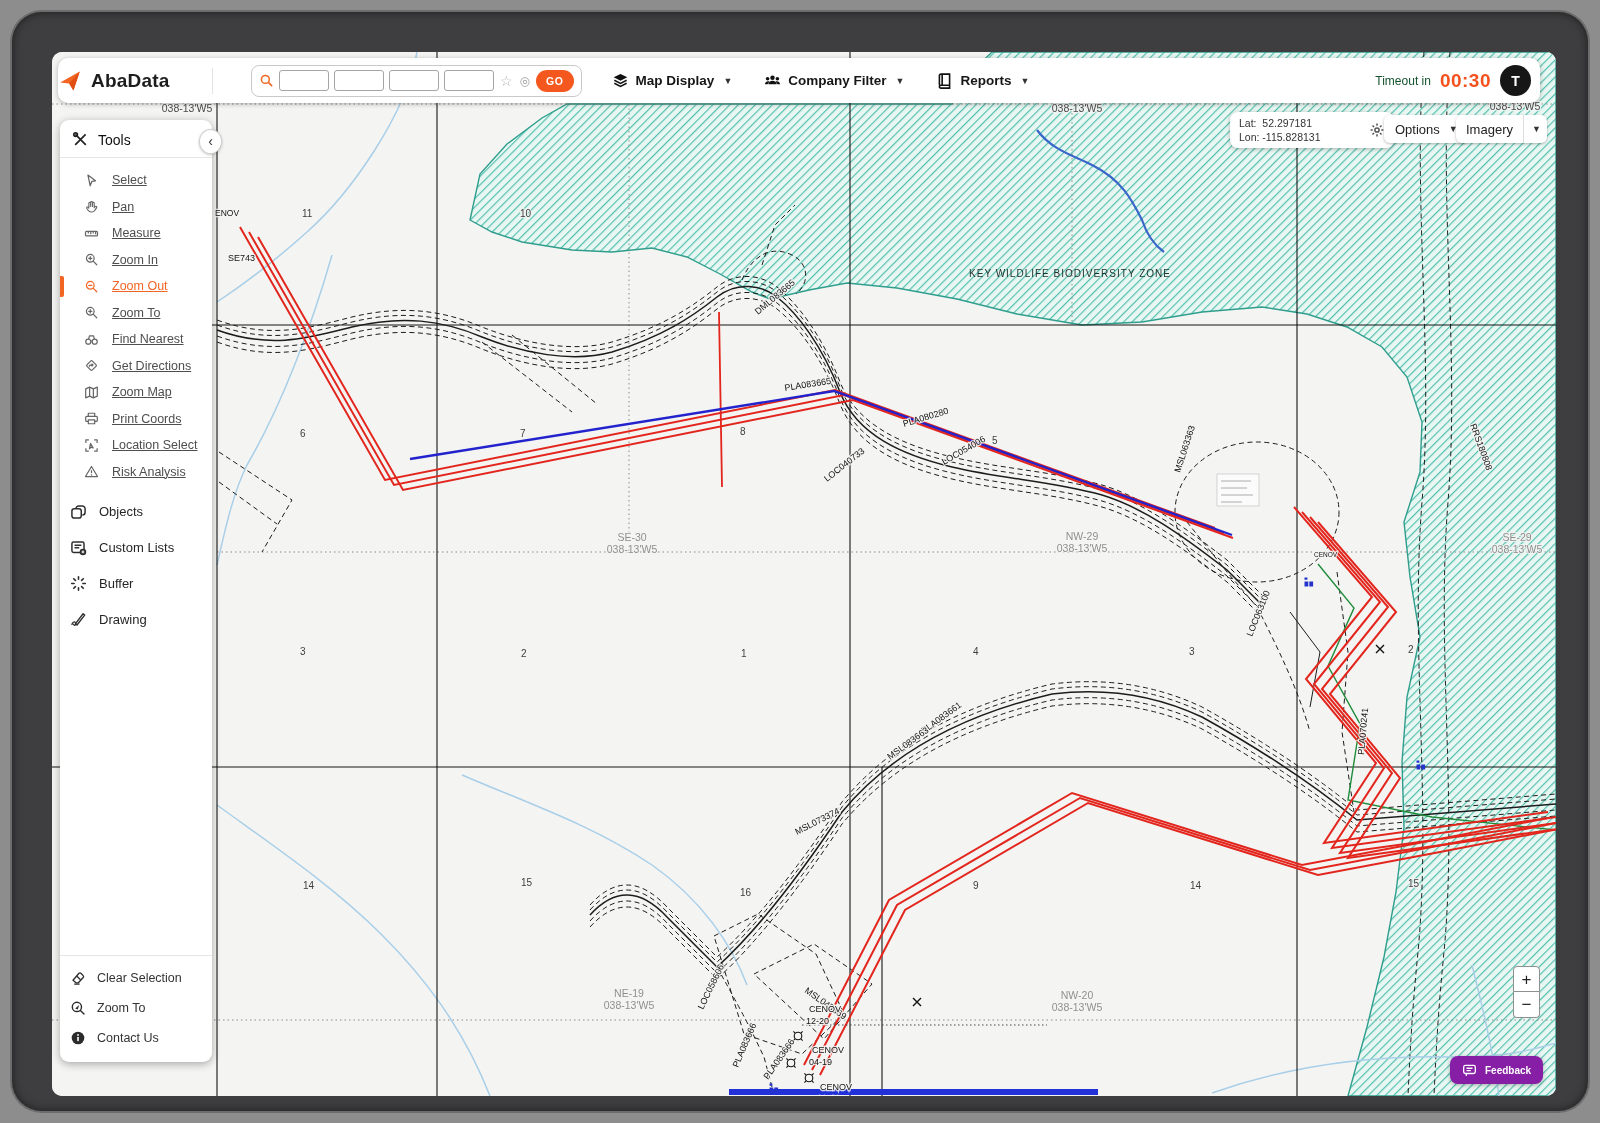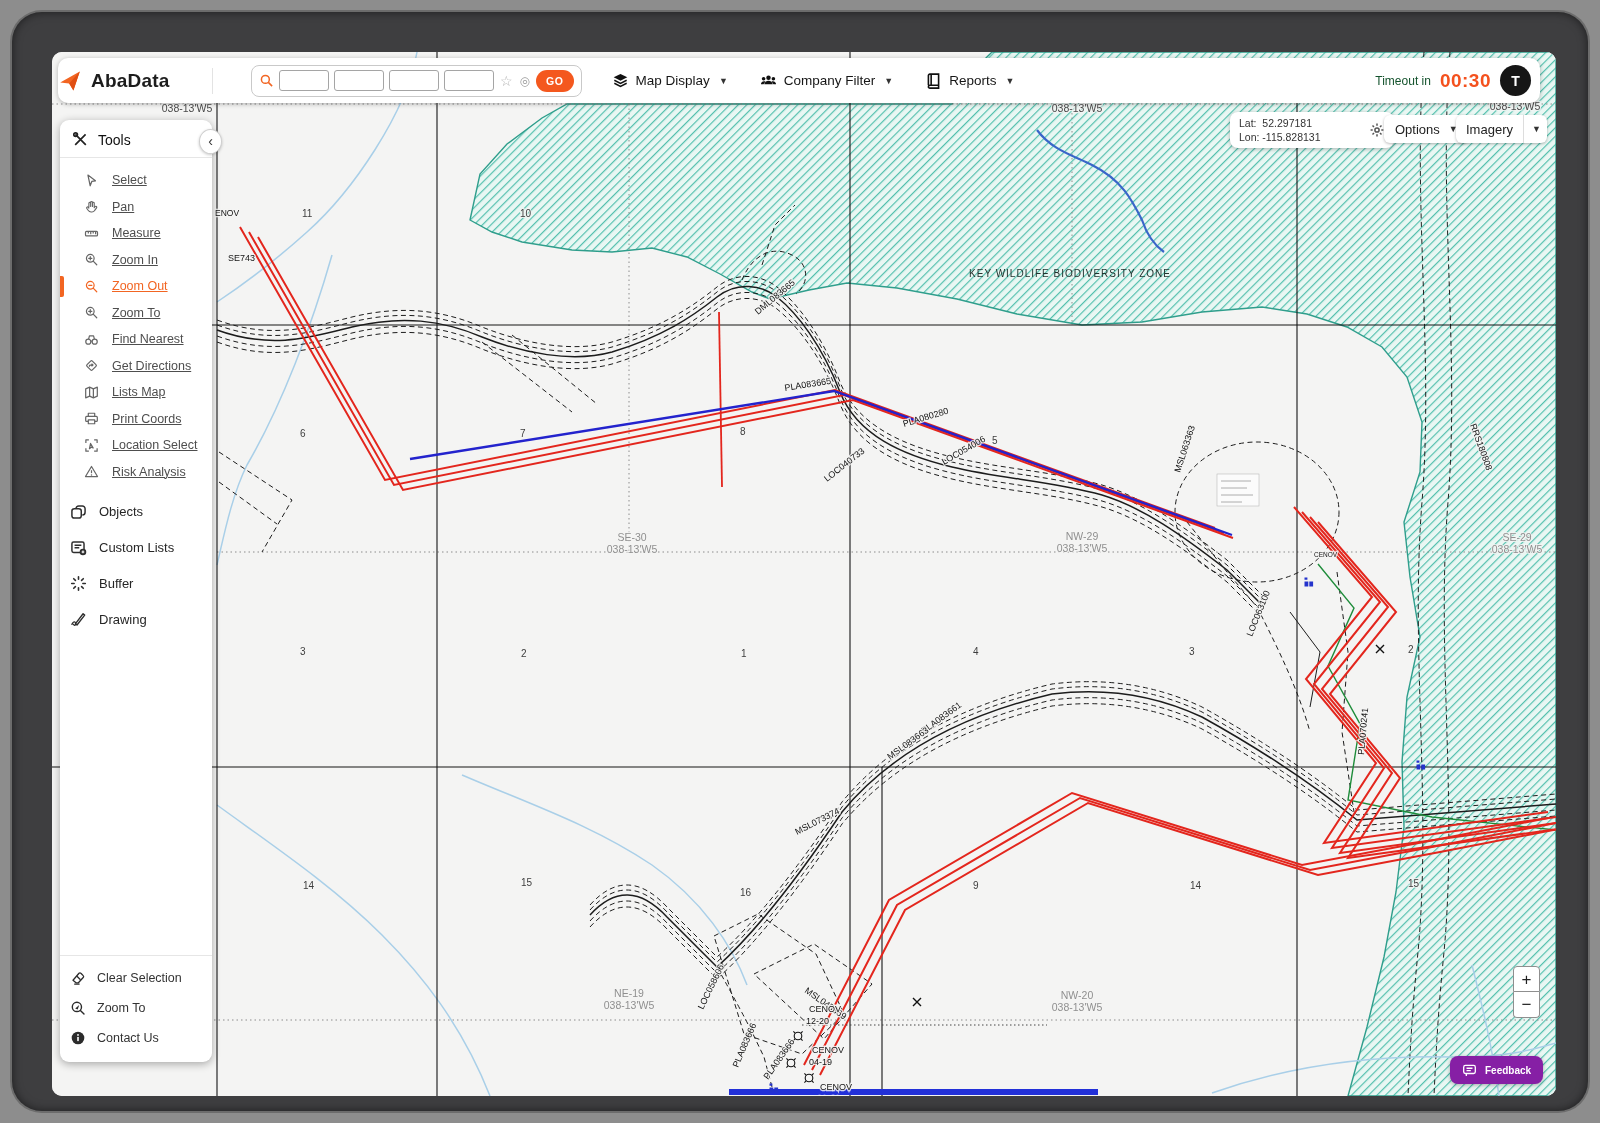--- a/index.html
+++ b/index.html
@@ -10,21 +10,21 @@
   
   .topbar{position:absolute;left:6px;top:6px;right:16px;height:45px;background:#fff;border-radius:10px;box-shadow:0 1px 5px rgba(0,0,0,.28);display:flex;align-items:center;z-index:6;}
   .brand{display:flex;align-items:center;gap:9px;width:140px;}
   .brand-text{font-size:19px;font-weight:bold;color:#1d1d1d;letter-spacing:.2px;}
   .v-div{width:1px;height:26px;background:#e3e3e3;margin-left:14px;}
   .search-box{margin-left:38px;display:flex;align-items:center;gap:5px;border:1px solid #c9c9c9;border-radius:8px;padding:4px 7px;}
   .search-box input{width:42px;height:19px;border:1px solid #a5a5a5;border-radius:3px;outline:none;font-size:11px;padding:0 3px;}
   .mini-ico{color:#b3b3b3;font-size:14px;line-height:1;padding:0 1px;}
   .go-btn{background:#f4581e;color:#fff;border:none;border-radius:13px;font-weight:bold;font-size:10.5px;letter-spacing:.6px;padding:5px 10px;cursor:pointer;}
   .menus{margin-left:30px;display:flex;gap:32px;}
-  .menu{display:flex;align-items:center;gap:7px;font-size:13.5px;font-weight:400;color:#161616;cursor:pointer;}
+  .menu{display:flex;align-items:center;gap:7px;font-size:13.5px;font-weight:700;color:#161616;cursor:pointer;}
   .menu svg{width:17px;height:17px;color:#111;}
   .caret{font-size:9px;color:#333;margin-left:2px;}
   .tb-right{margin-left:auto;display:flex;align-items:center;gap:9px;padding-right:9px;}
   .timeout-label{font-size:12px;color:#14532d;}
   .timeout-value{font-size:19px;font-weight:bold;color:#f4511e;letter-spacing:.5px;}
   .avatar{width:31px;height:31px;border-radius:50%;background:#161616;color:#fff;display:flex;align-items:center;justify-content:center;font-size:14px;font-weight:bold;}
 
   
   .tools{position:absolute;left:8px;top:68px;width:152px;height:942px;background:#fff;border-radius:9px;box-shadow:0 2px 9px rgba(0,0,0,.32);z-index:5;display:flex;flex-direction:column;}
   .tools-header{display:flex;align-items:center;gap:9px;padding:11px 12px 9px;font-size:14px;font-weight:normal;color:#101010;border-bottom:1px solid #e6e6e6;position:relative;}
@@ -406,21 +406,21 @@
               <rect x="4" y="4" width="8" height="8" rx="1.3" transform="rotate(45 8 8)"></rect>
               <path d="M5.8 9.2 V8.4 a.9.9 0 0 1 .9-.9 h2.6 M8 6.2 L9.6 7.5 8 8.8"></path>
             </svg>
           <span>Get Directions</span>
         </div>
         <div class="tool-item">
           <svg viewBox="0 0 16 16" fill="none" stroke="currentColor" stroke-width="1.3" stroke-linejoin="round">
               <path d="M1.8 4.1 L6 2.3 L10 4.1 L14.2 2.3 V11.9 L10 13.7 L6 11.9 L1.8 13.7 Z"></path>
               <path d="M6 2.3 V11.9 M10 4.1 V13.7"></path>
             </svg>
-          <span>Lists Map</span>
+          <span>Zoom Map</span>
         </div>
         <div class="tool-item">
           <svg viewBox="0 0 16 16" fill="none" stroke="currentColor" stroke-width="1.3" stroke-linejoin="round">
               <path d="M4.6 5.8 V2.4 h6.8 v3.4"></path>
               <rect x="1.8" y="5.8" width="12.4" height="5.2" rx="1"></rect>
               <path d="M4.6 9.4 h6.8 v4.2 H4.6 Z" fill="#fff"></path>
             </svg>
           <span>Print Coords</span>
         </div>
         <div class="tool-item">

